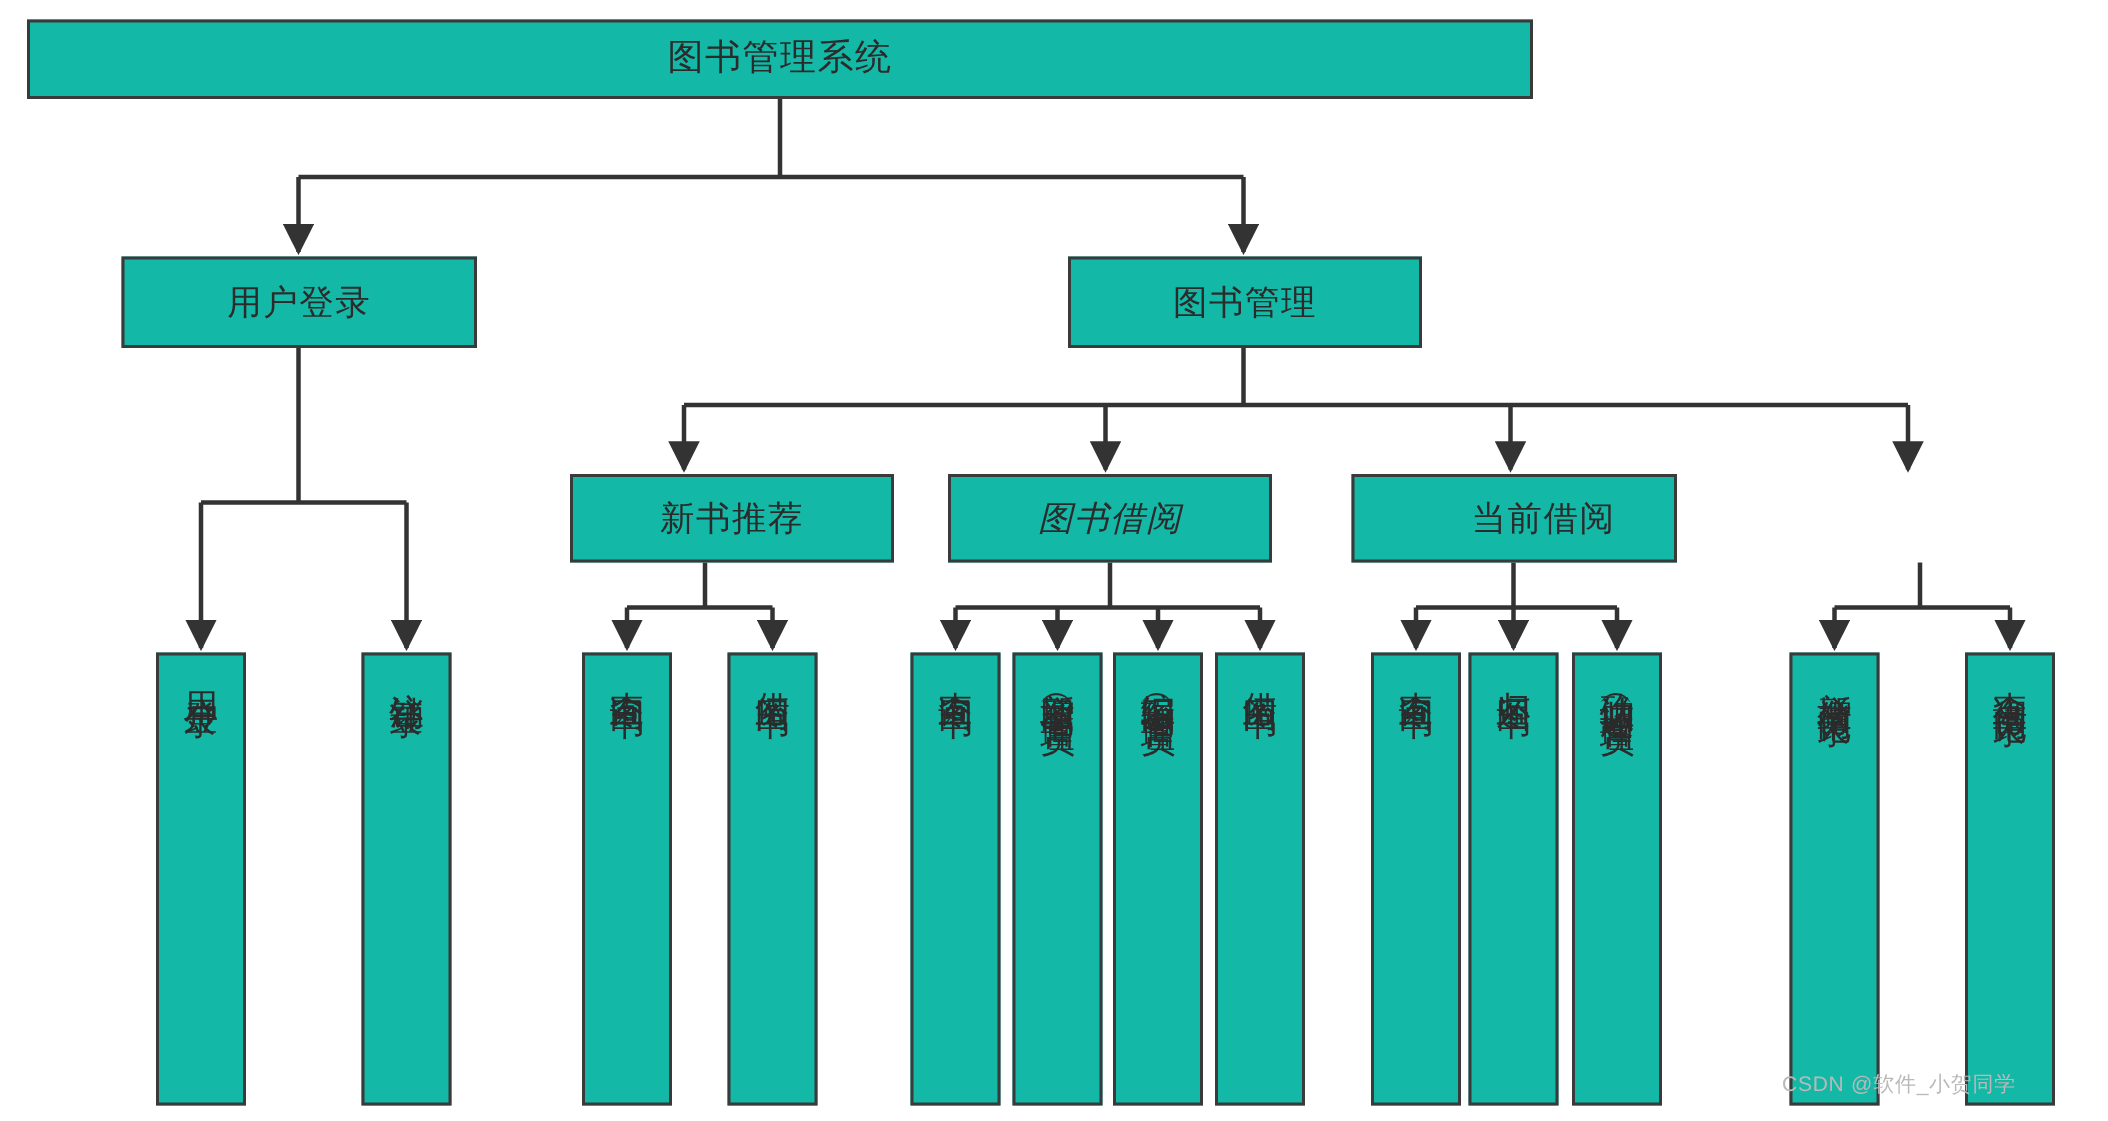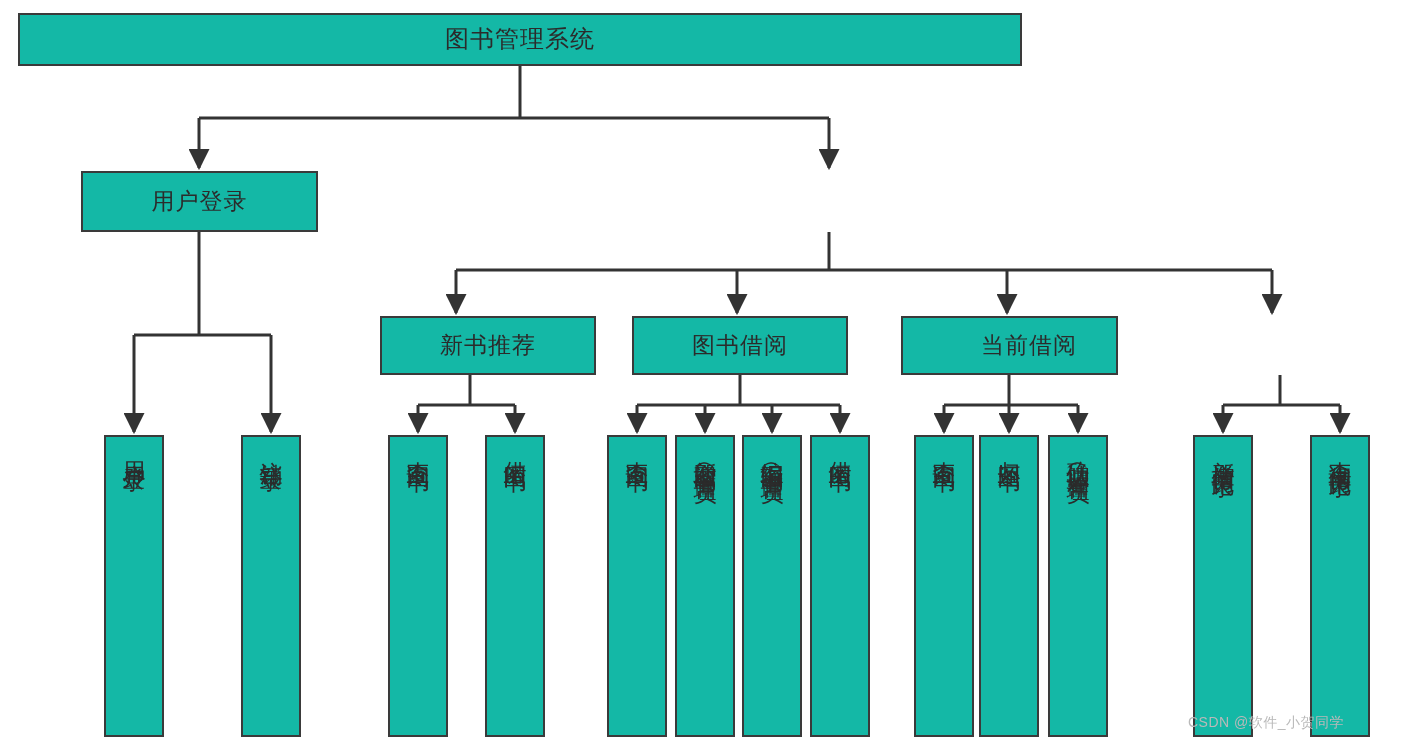--- a/index.html
+++ b/index.html
@@ -121,23 +121,24 @@
       <path d="M 1280 375 L 1280 405"></path>
       <path d="M 1223 405 L 1340 405"></path>
       <path d="M 1223 405 L 1223 432" marker-end="url(#arrow)"></path>
       <path d="M 1340 405 L 1340 432" marker-end="url(#arrow)"></path>
     </g>
   </svg>
 
   <div class="node horiz title" id="title-box" style="left: 18px; top: 13px; width: 1004px; height: 53px;">图书管理系统</div>
 
   <div class="node horiz" id="n-l2-0" style="left: 81px; top: 171px; width: 237px; height: 61px;">用户登录</div>
+  <div class="node horiz" id="n-l2-1" style="left: 712px; top: 171px; width: 236px; height: 61px;">图书管理</div>
 
   <div class="node horiz" id="n-l3-0" style="left: 380px; top: 316px; width: 216px; height: 59px;">新书推荐</div>
-  <div class="node horiz" id="n-l3-1" style="left: 632px; top: 316px; width: 216px; height: 59px;">图书借阅</div>
+  <div class="node horiz" id="n-l3-1" style="left: 632px; top: 316px; width: 216px; height: 59px; font-style: italic;">图书借阅</div>
   <div class="node horiz" id="n-l3-2" style="left: 901px; top: 316px; width: 217px; height: 59px; padding-left: 39px;">当前借阅</div>
 
   <div class="node vert" id="n-lf-0" style="left: 104px; top: 435px; width: 60px; height: 302px;">
       <span class="vtext">用户登录</span>
     </div>
   <div class="node vert" id="n-lf-1" style="left: 241px; top: 435px; width: 60px; height: 302px;">
       <span class="vtext">注销登录</span>
     </div>
   <div class="node vert" id="n-lf-2" style="left: 388px; top: 435px; width: 60px; height: 302px;">
       <span class="vtext">查询图书</span>

